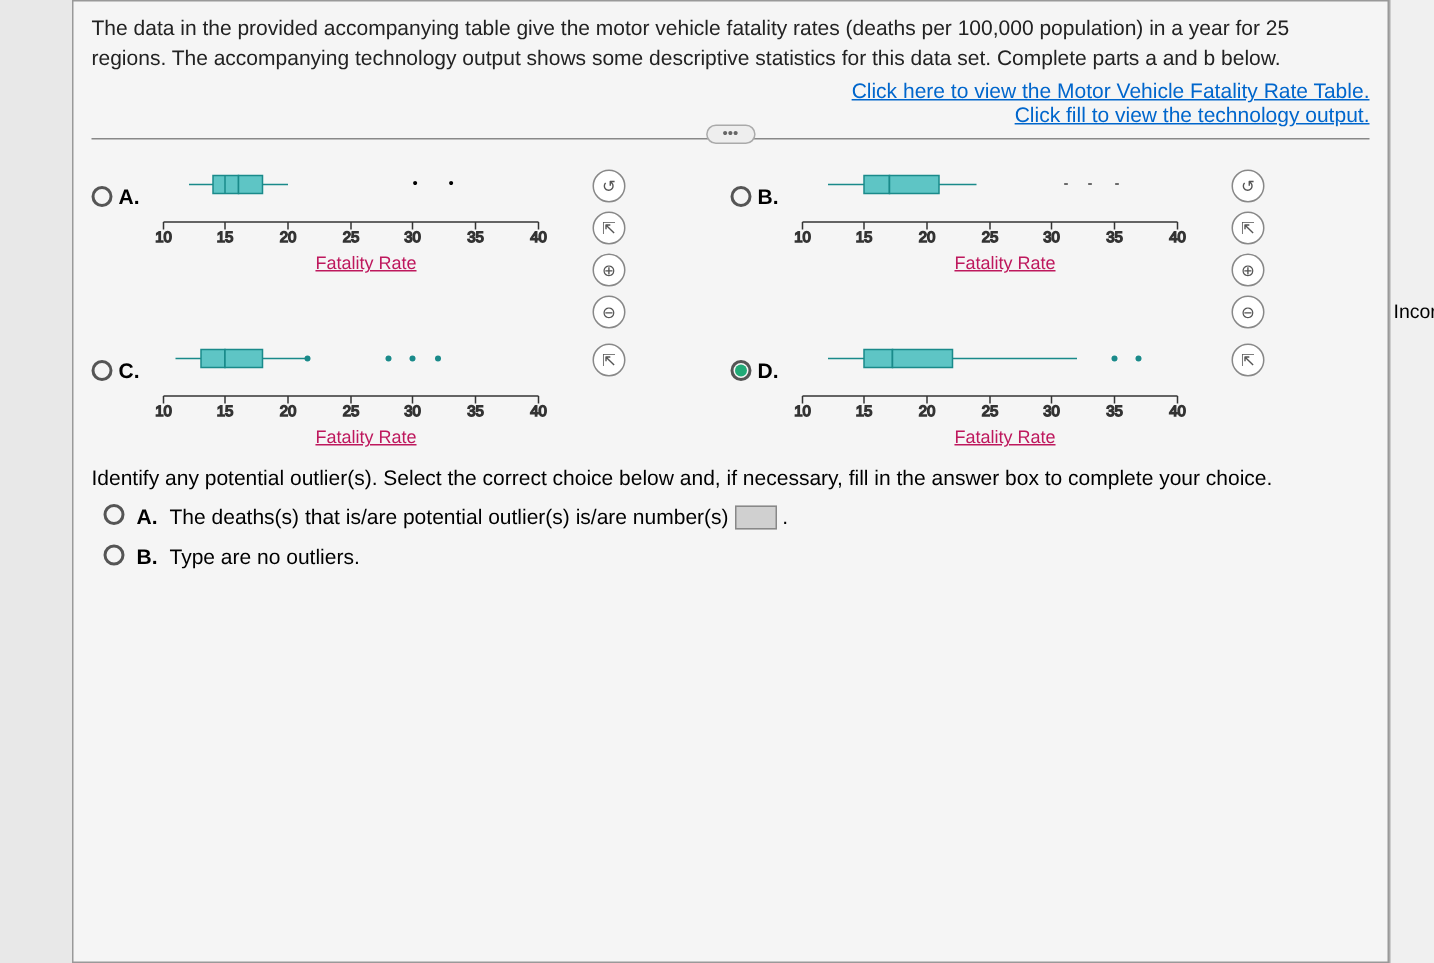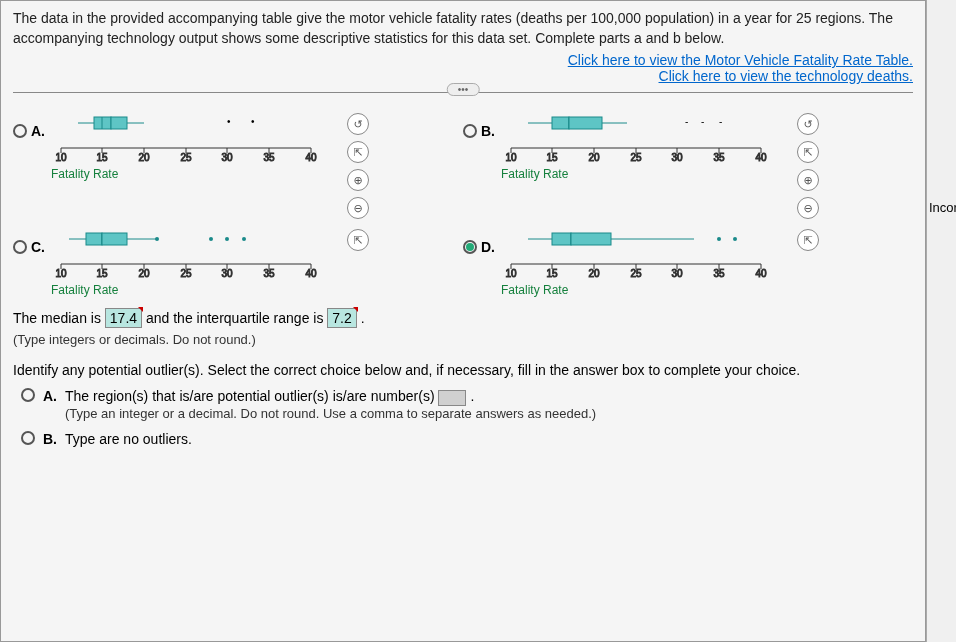--- a/index.html
+++ b/index.html
@@ -10,20 +10,21 @@
       height: 642px;
       overflow: hidden;
       display: flex;
     }
     .main-content {
       flex: 1;
       background: #f5f5f5;
       border: 1px solid #999;
       padding: 8px 12px;
       position: relative;
+      margin-left: 48px;
     }
     .question-text {
       font-size: 14px;
       color: #222;
       line-height: 1.4;
       margin-bottom: 4px;
     }
     .link {
       color: #0066cc;
       text-decoration: underline;
@@ -90,23 +91,24 @@
     }
     .plot-area {
       width: 290px;
       position: relative;
     }
     .boxplot-svg {
       width: 270px;
       height: 60px;
     }
     .axis-label {
-      text-align: left;
+      text-align: center;
       font-size: 12px;
-      color: #15803d;
+      color: #be185d;
+      text-decoration: underline;
     }
     .side-icons {
       display: flex;
       flex-direction: column;
       gap: 6px;
       padding-top: 10px;
     }
     .icon-btn {
       width: 22px;
       height: 22px;
@@ -174,21 +176,21 @@
       overflow: hidden;
     }
     .side-panel span { padding-left: 2px; }
   </style>
 </head>
 <body>
 
 <div class="main-content">
   <div class="question-text">The data in the provided accompanying table give the motor vehicle fatality rates (deaths per 100,000 population) in a year for 25 regions. The accompanying technology output shows some descriptive statistics for this data set. Complete parts a and b below.</div>
   <a class="link">Click here to view the Motor Vehicle Fatality Rate Table.</a>
-  <a class="link">Click here to view the technology deaths.</a>
+  <a class="link">Click fill to view the technology output.</a>
 
   <div class="divider">
     <div class="ellipsis-btn">•••</div>
   </div>
 
   <div class="plots-grid">
 
     <div class="plot-option">
       <div class="radio-wrap">
         <span class="radio"></span>
@@ -348,39 +350,30 @@
           <circle cx="234" cy="20" r="2" fill="#1a8a8a"></circle>
         </svg>
         <div class="axis-label">Fatality Rate</div>
       </div>
       <div class="side-icons">
         <span class="icon-btn">⇱</span>
       </div>
     </div>
   </div>
 
-  <div class="answer-section">
-    <span>The median is </span>
-    <span class="answer-val">17.4</span>
-    <span> and the interquartile range is </span>
-    <span class="answer-val">7.2</span>
-    <span>.</span>
-    <div class="note">(Type integers or decimals. Do not round.)</div>
-  </div>
 
   <div class="sub-question">Identify any potential outlier(s). Select the correct choice below and, if necessary, fill in the answer box to complete your choice.</div>
 
   <div class="answer-choice">
     <span class="radio"></span>
     <span class="opt-label">A.</span>
     <div>
-      <span>The region(s) that is/are potential outlier(s) is/are number(s) </span>
+      <span>The deaths(s) that is/are potential outlier(s) is/are number(s) </span>
       <span class="input-box"></span>
       <span>.</span>
-      <div class="note">(Type an integer or a decimal. Do not round. Use a comma to separate answers as needed.)</div>
     </div>
   </div>
 
   <div class="answer-choice">
     <span class="radio"></span>
     <span class="opt-label">B.</span>
     <span>Type are no outliers.</span>
   </div>
 </div>
 

